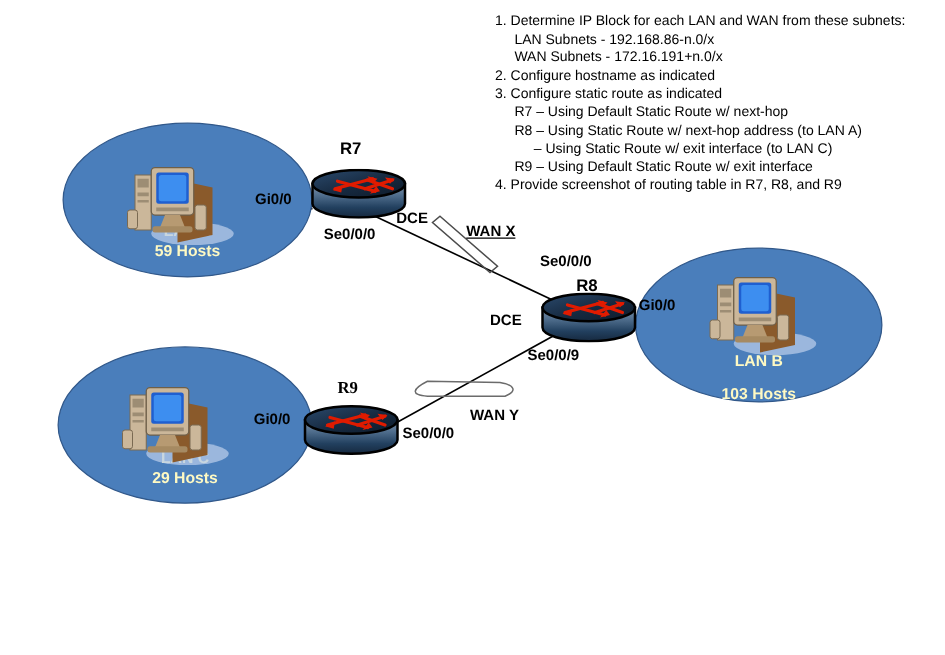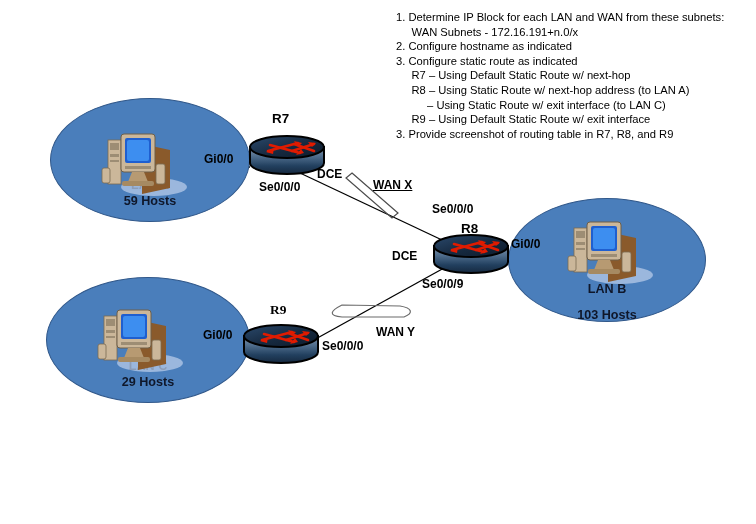--- a/index.html
+++ b/index.html
@@ -43,21 +43,21 @@
     border: 1.4px solid #31588a;
     box-sizing: border-box;
   }
   .lan-label {
     position: absolute;
     left: 0;
     width: 100%;
     text-align: center;
     font-size: 12.6px;
     font-weight: bold;
-    color: #0f172a;
+    color: #fef9c3;
     line-height: 16px;
     white-space: nowrap;
   }
 
   
   .pc {
     position: absolute;
     width: 96px;
     height: 78px;
   }
@@ -110,28 +110,29 @@
 
     <polygon points="352,173 398,213 392,218 346,178" fill="none" stroke="#4c4c4c" stroke-width="1.2"></polygon>
 
     <line x1="312" y1="341" x2="444" y2="268" stroke="#000000" stroke-width="1.3"></line>
 
     <path d="M 342,305 C 330,311 328,316 342,317 L 404,317 C 414,313 412,308 400,306 Z" fill="none" stroke="#6b6b6b" stroke-width="1.2"></path>
   </svg>
 
   <div class="instructions">
     <span class="line">1. Determine IP Block for each LAN and WAN from these subnets:</span>
+    <span class="line">     LAN Subnets - 192.168.86-n.0/x</span>
     <span class="line">     WAN Subnets - 172.16.191+n.0/x</span>
     <span class="line">2. Configure hostname as indicated</span>
     <span class="line">3. Configure static route as indicated</span>
     <span class="line">     R7 – Using Default Static Route w/ next-hop</span>
     <span class="line">     R8 – Using Static Route w/ next-hop address (to LAN A)</span>
     <span class="line">          – Using Static Route w/ exit interface (to LAN C)</span>
     <span class="line">     R9 – Using Default Static Route w/ exit interface</span>
-    <span class="line">3. Provide screenshot of routing table in R7, R8, and R9</span>
+    <span class="line">4. Provide screenshot of routing table in R7, R8, and R9</span>
   </div>
 
   <div class="lan" style="left:50px; top:98px; width:200px; height:124px;">
     <div class="lan-label" style="top:78px;">LAN A</div>
     <div class="lan-label" style="top:94px;">59 Hosts</div>
   </div>
 
   <div class="pc" style="left:92px; top:124px;">
     <svg viewBox="0 0 96 78" width="96" height="78">
       <ellipse cx="62" cy="63" rx="33" ry="9" fill="#b7cbe8" opacity="0.75"></ellipse>

